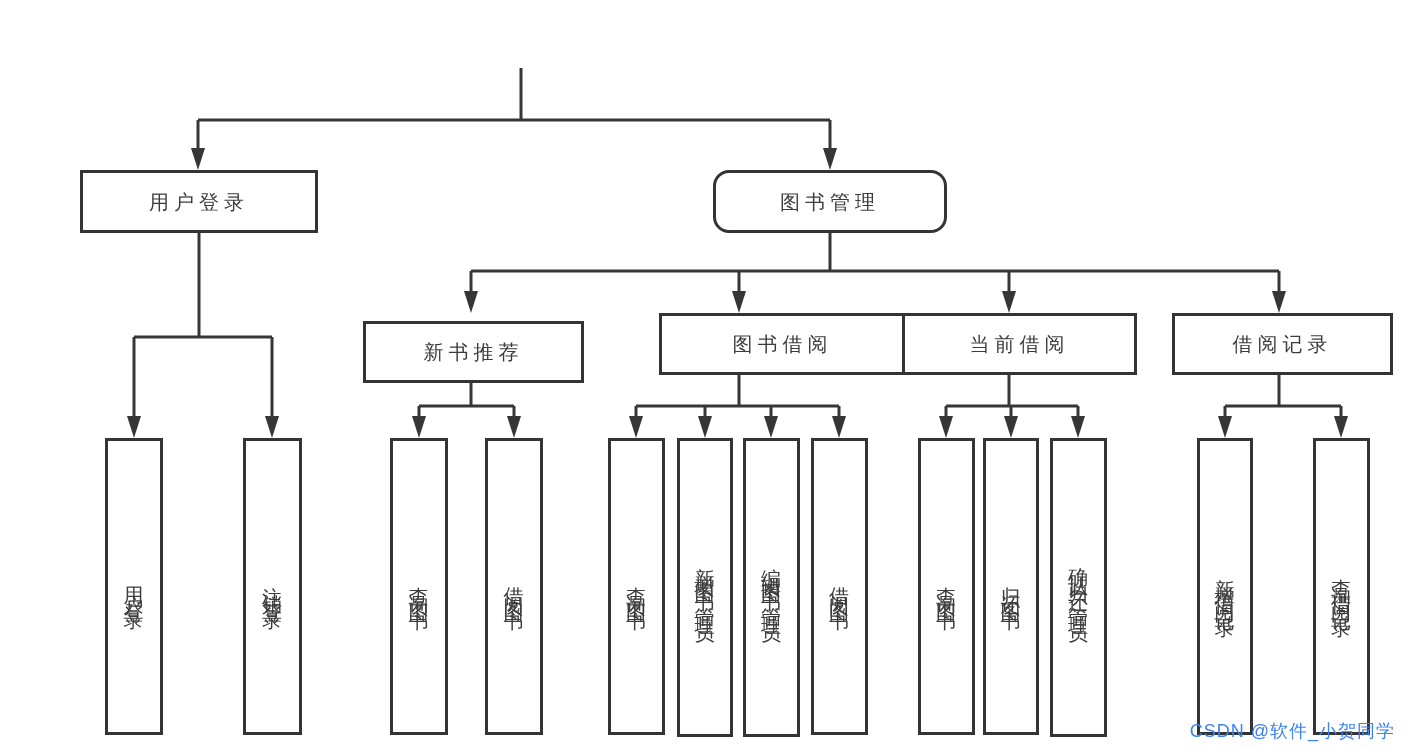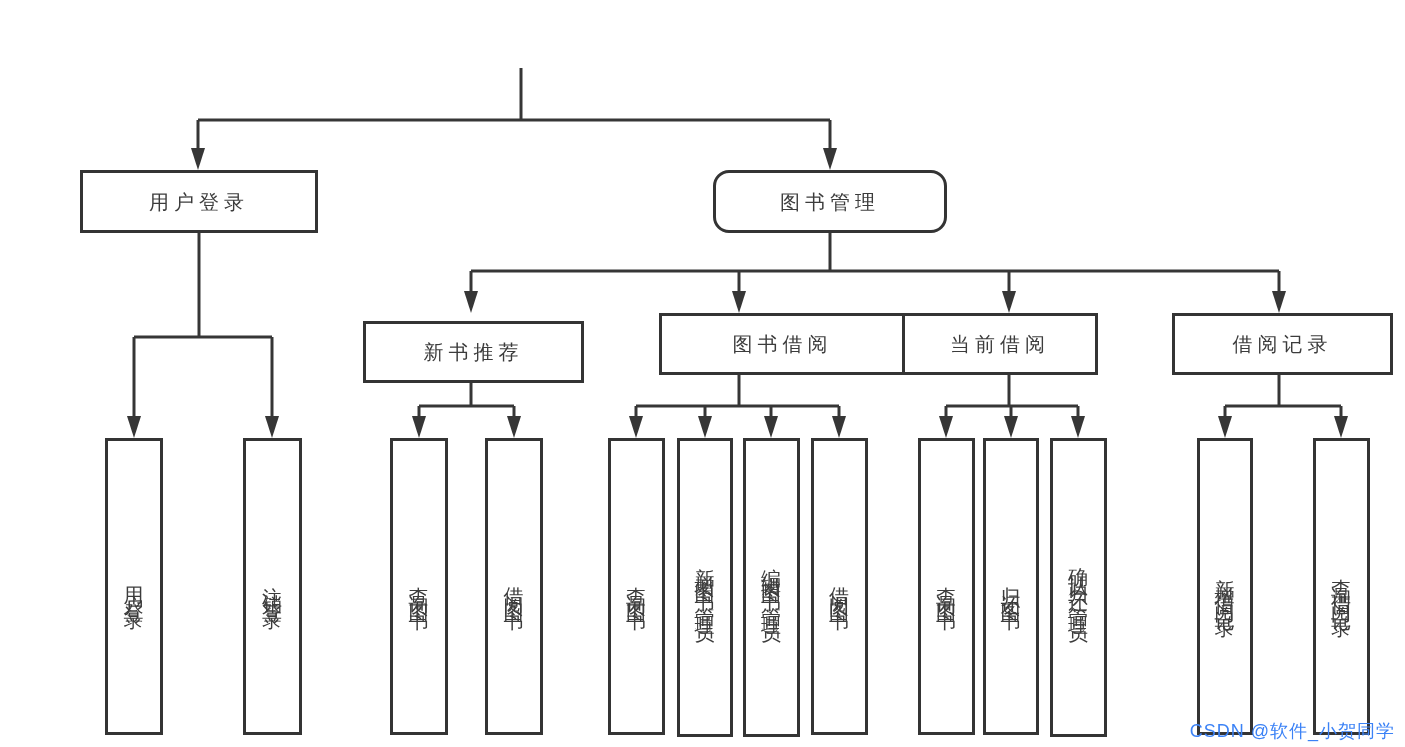--- a/index.html
+++ b/index.html
@@ -144,21 +144,21 @@
         <polygon points="1334,416 1348,416 1341,438"></polygon>
     </g>
   </svg>
 
 
   <div class="hbox" style="left:80px; top:170px; width:238px; height:63px;">用户登录</div>
   <div class="hbox" style="left:713px; top:170px; width:234px; height:63px;border-radius:16px;">图书管理</div>
 
   <div class="hbox" style="left:363px; top:313px; width:221px; height:62px;margin-top:8px;">新书推荐</div>
   <div class="hbox" style="left:632px; top:313px; width:247px; height:62px;margin-left:27px;">图书借阅</div>
-  <div class="hbox" style="left:902px; top:313px; width:196px; height:62px;">当前借阅</div>
+  <div class="hbox" style="left:902px; top:313px; width:235px; height:62px;">当前借阅</div>
   <div class="hbox" style="left:1172px; top:313px; width:221px; height:62px;">借阅记录</div>
 
   <div class="vbox" style="left:105px; top:438px; width:58px; height:297px;">用户登录</div>
   <div class="vbox" style="left:243px; top:438px; width:59px; height:297px;">注销登录</div>
 
   <div class="vbox" style="left:390px; top:438px; width:58px; height:297px;">查询图书</div>
   <div class="vbox" style="left:485px; top:438px; width:58px; height:297px;">借阅图书</div>
 
   <div class="vbox" style="left:608px; top:438px; width:57px; height:297px;">查询图书</div>
   <div class="vbox" style="left:677px; top:438px; width:56px; height:299px;">新增图书（管理员）</div>

